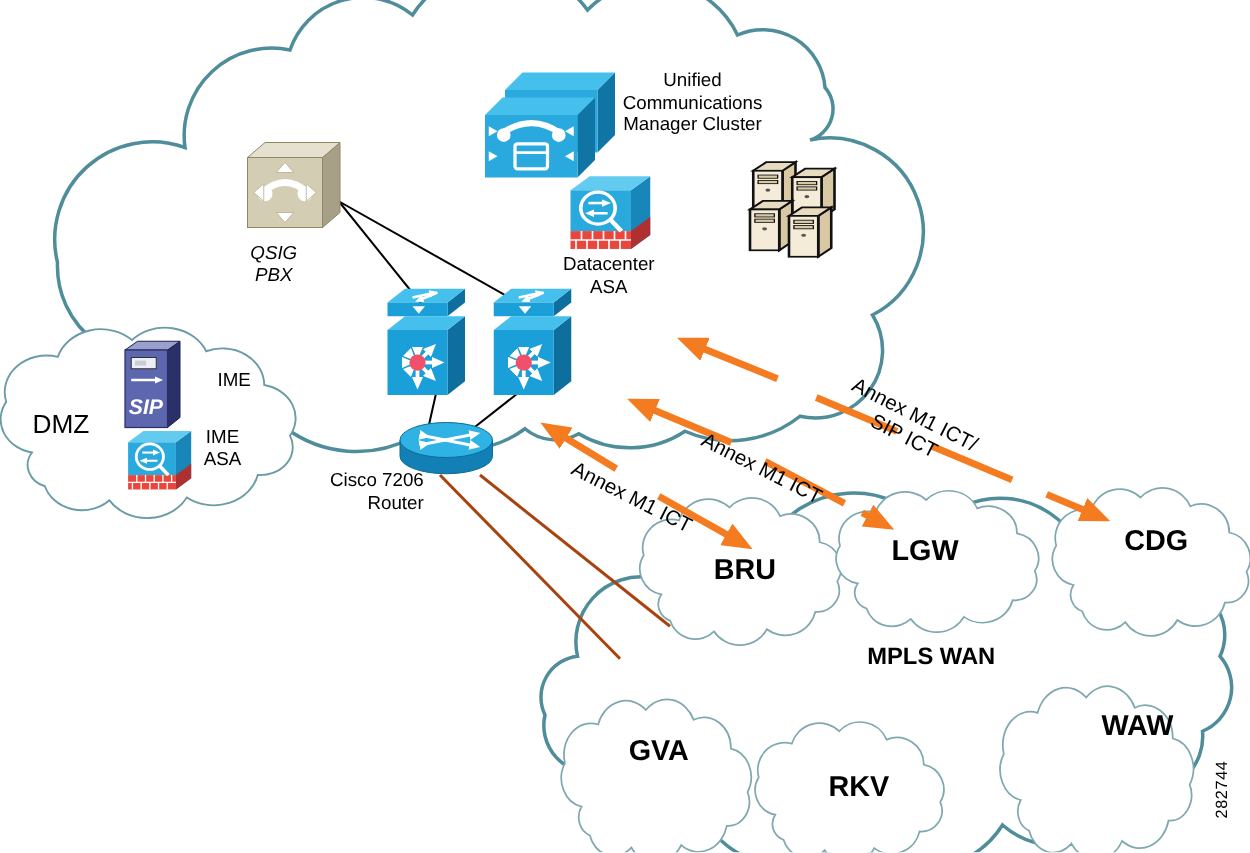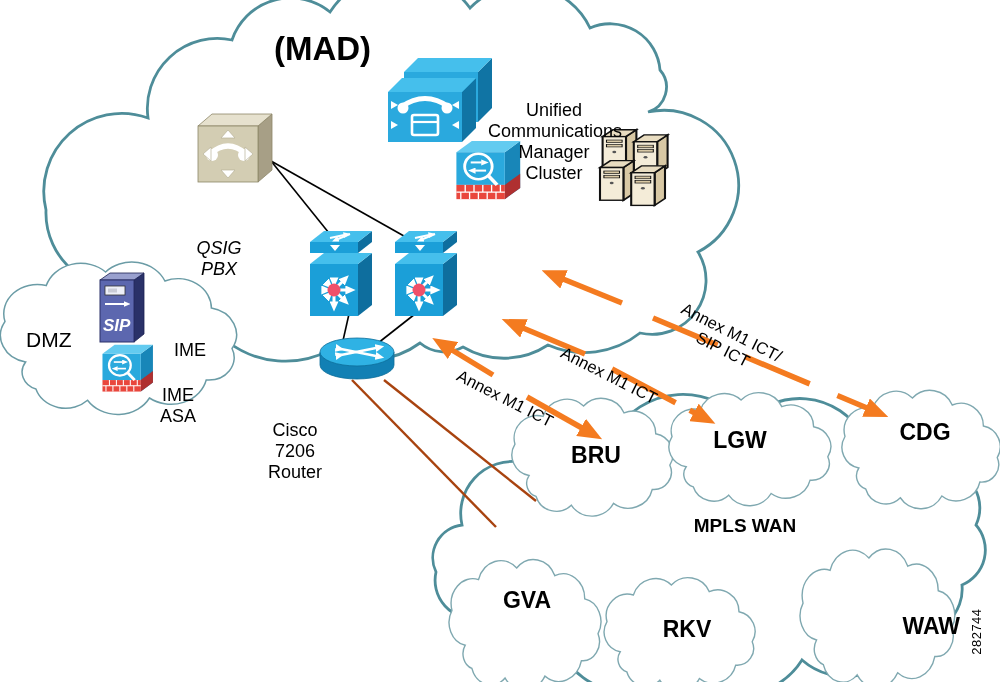--- a/index.html
+++ b/index.html
@@ -3,21 +3,21 @@
 <meta charset="utf-8">
 <style>
   html,body{margin:0;padding:0;background:#fff;}
   #stage{position:relative;width:1000px;height:682px;background:#fff;overflow:hidden;
          font-family:"Liberation Sans", sans-serif;color:#000;}
   #diagram-svg{position:absolute;left:0;top:0;}
   .lbl{position:absolute;line-height:1.17;}
   .ctr{text-align:center;}
   .title{font-size:33px;font-weight:bold;line-height:1.25;}
   .site{font-size:23px;font-weight:bold;}
-  .dev{font-size:18px;margin-top:44px;}
+  .dev{font-size:15px;}
   .annex{font-size:16.5px;transform:rotate(27deg);}
   .mpls{font-size:19px;font-weight:bold;}
   .dmz{font-size:21px;}
   .wm{font-size:13px;transform:rotate(-90deg);letter-spacing:.5px;}
 </style>
 </head>
 <body>
 
 <div id="stage">
 
@@ -195,45 +195,45 @@
     <rect x="11" y="16" width="20" height="9" fill="#EDEFF8" stroke="#333" stroke-width="0.8"></rect>
     <rect x="14" y="18.5" width="9" height="4" fill="#C9CBD6"></rect>
     <line x1="11" y1="34" x2="30" y2="34" stroke="#fff" stroke-width="2" marker-end="url(#whead)"></line>
     <text x="9" y="61" font-size="17" font-weight="bold" font-style="italic" fill="#fff">SIP</text>
   </g>
 
   <use href="#asaIcon" transform="translate(99,344) scale(0.87,0.82)"></use>
 </svg>
 
 <div class="lbl title ctr" style="left:210px;top:28px;width:225px;">
-  <div>(MAD)</div>
 </div>
 
 <div class="lbl dev ctr" style="left:488px;top:56px;width:132px;">Unified Communications Manager Cluster</div>
 
 <div class="lbl dev ctr" style="left:193px;top:194px;width:52px;font-style:italic;">QSIG PBX</div>
 
-
-
-<div class="lbl dev ctr" style="left:251px;top:376px;width:88px;">Cisco 7206 Router</div>
+<div class="lbl dev ctr" style="left:442px;top:203px;width:90px;">Datacenter ASA</div>
+
+
+<div class="lbl dev ctr" style="left:251px;top:376px;width:88px;text-align:right;">Cisco 7206 Router</div>
 
 <div class="lbl dmz" style="left:26px;top:328px;">DMZ</div>
 
 <div class="lbl dev" style="left:174px;top:296px;width:44px;">IME</div>
 
 <div class="lbl dev ctr" style="left:154px;top:341px;width:48px;">IME ASA</div>
 
 <div class="lbl mpls ctr" style="left:645px;top:515px;width:200px;">MPLS WAN</div>
 
 <div class="lbl site ctr" style="left:546px;top:442px;width:100px;">BRU</div>
 <div class="lbl site ctr" style="left:690px;top:427px;width:100px;">LGW</div>
 <div class="lbl site ctr" style="left:875px;top:419px;width:100px;">CDG</div>
 <div class="lbl site ctr" style="left:477px;top:587px;width:100px;">GVA</div>
 <div class="lbl site ctr" style="left:637px;top:616px;width:100px;">RKV</div>
-<div class="lbl site ctr" style="left:860px;top:613px;width:100px;text-align:right;">WAW</div>
+<div class="lbl site ctr" style="left:860px;top:567px;width:100px;">WAW</div>
 
 <div class="lbl annex ctr" style="left:445px;top:389px;width:120px;">Annex M1 ICT</div>
 <div class="lbl annex ctr" style="left:549px;top:366px;width:120px;">Annex M1 ICT</div>
 <div class="lbl annex ctr" style="left:662px;top:322px;width:130px;">
   <div>Annex M1 ICT/</div>
   <div>SIP ICT</div>
 </div>
 
 <div class="lbl wm ctr" style="left:945px;top:624px;width:64px;">282744</div>
 

